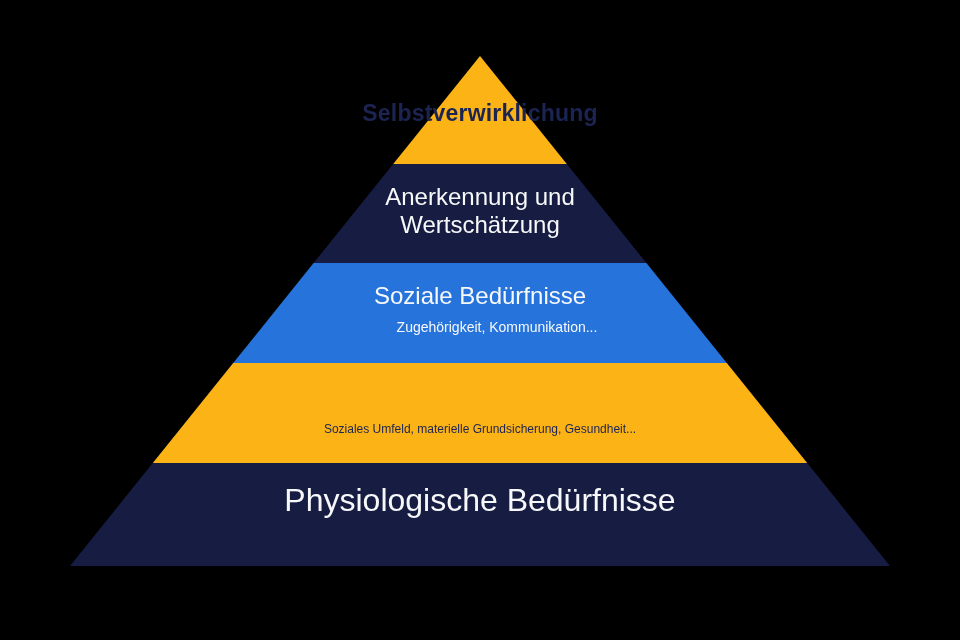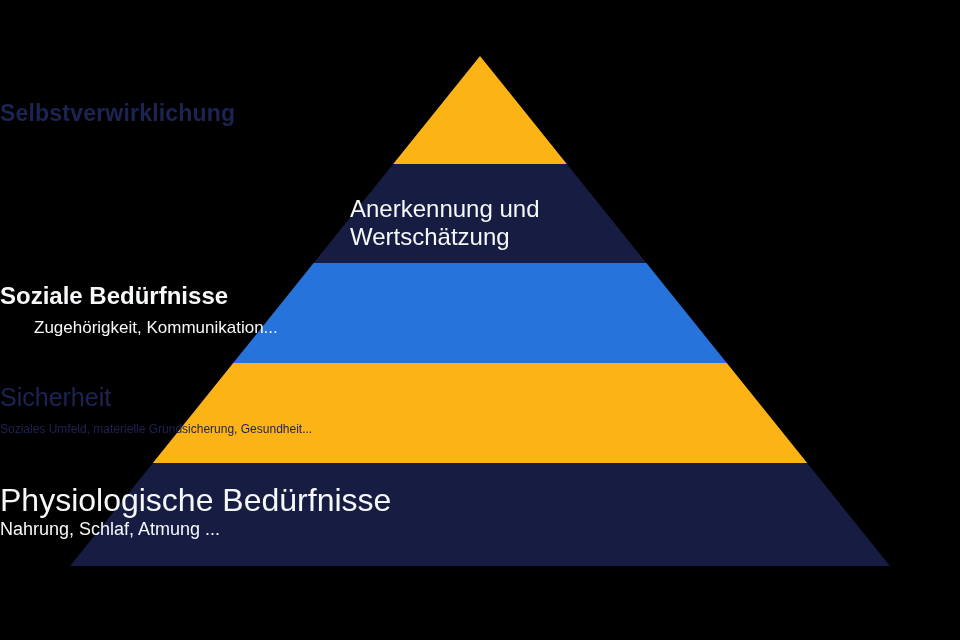--- a/index.html
+++ b/index.html
@@ -28,50 +28,50 @@
     left: 0;
     top: 0;
     width: 960px;
     height: 640px;
     pointer-events: none;
   }
   .lvl-label, .lvl-sublabel {
     position: absolute;
     left: 0;
     right: 0;
-    text-align: left;
+    text-align: center;
     white-space: pre-wrap;
   }
   .text-dark  { color: #1C2453; }
   .text-light { color: #F7F8FA; }
 
   .top-label {
     top: 98px;
     font-size: 23px;
     line-height: 30px;
     font-weight: 700;
     letter-spacing: 0.2px;
   }
   .t-anerkennung {
     top: 183px;
     font-size: 24px;
     line-height: 28px;
     font-weight: 500;
     max-width: 260px;
-    margin: 12px auto;
+    margin: 0 auto;
   }
   .t-soziale {
     top: 281px;
     font-size: 24px;
     line-height: 30px;
-    font-weight: 700;
+    font-weight: 400;
   }
   .s-soziale {
     top: 316px;
-    font-size: 17px;
+    font-size: 14px;
     line-height: 23px;
     font-weight: 500;
     margin-left: 34px;
   }
   .t-sicherheit {
     top: 382px;
     font-size: 25px;
     line-height: 30px;
     font-weight: 500;
   }
@@ -109,20 +109,18 @@
 
   <div class="label-layer">
 
     <div class="lvl-label top-label text-dark">Selbstverwirklichung</div>
 
     <div class="lvl-label t-anerkennung text-light">Anerkennung und Wertschätzung</div>
 
     <div class="lvl-label t-soziale text-light">Soziale Bedürfnisse</div>
     <div class="lvl-sublabel s-soziale text-light">Zugehörigkeit, Kommunikation...</div>
 
-    <div class="lvl-label t-sicherheit text-dark">Sicherheit</div>
     <div class="lvl-sublabel s-sicherheit text-dark">Soziales Umfeld, materielle Grundsicherung, Gesundheit...</div>
 
     <div class="lvl-label t-physio text-light">Physiologische Bedürfnisse</div>
-    <div class="lvl-sublabel s-physio text-light">Nahrung, Schlaf, Atmung ...</div>
 
   </div>
 </div>
 
 </body></html>

